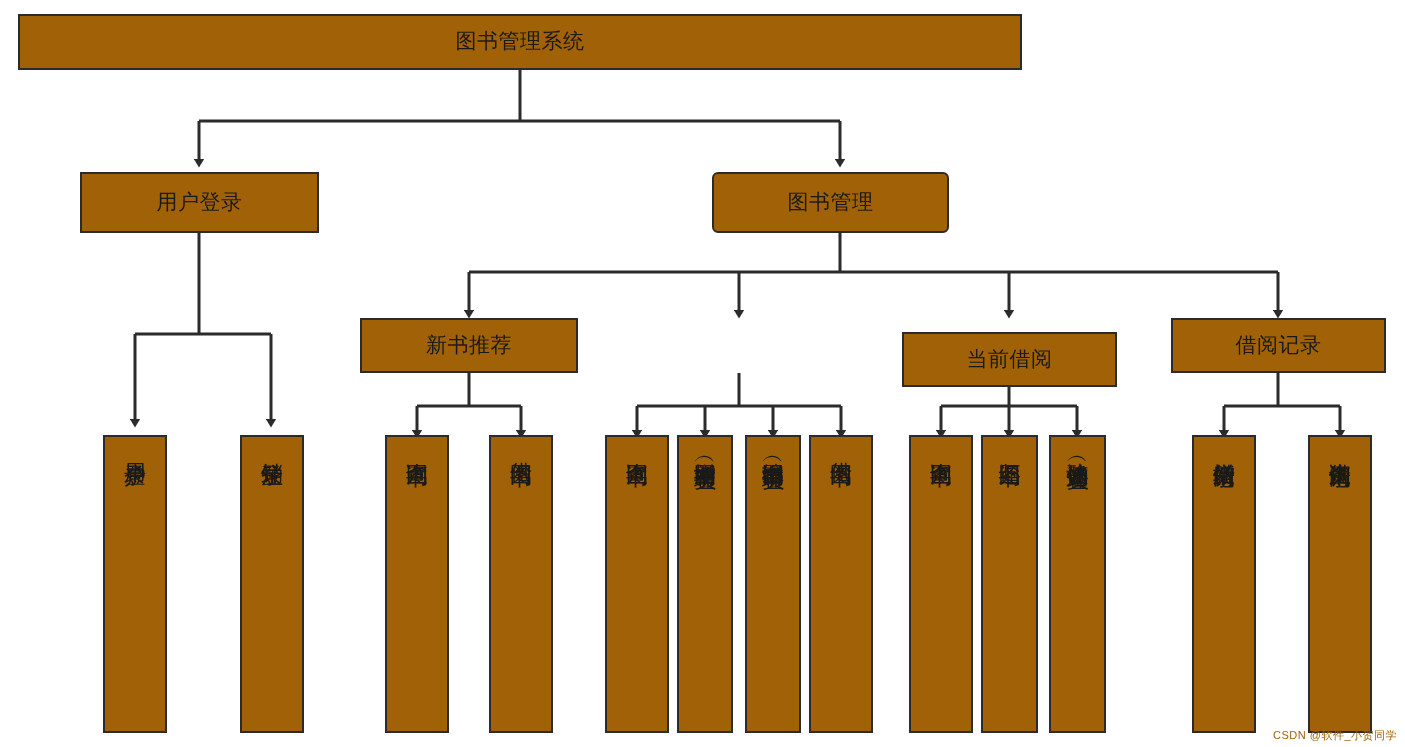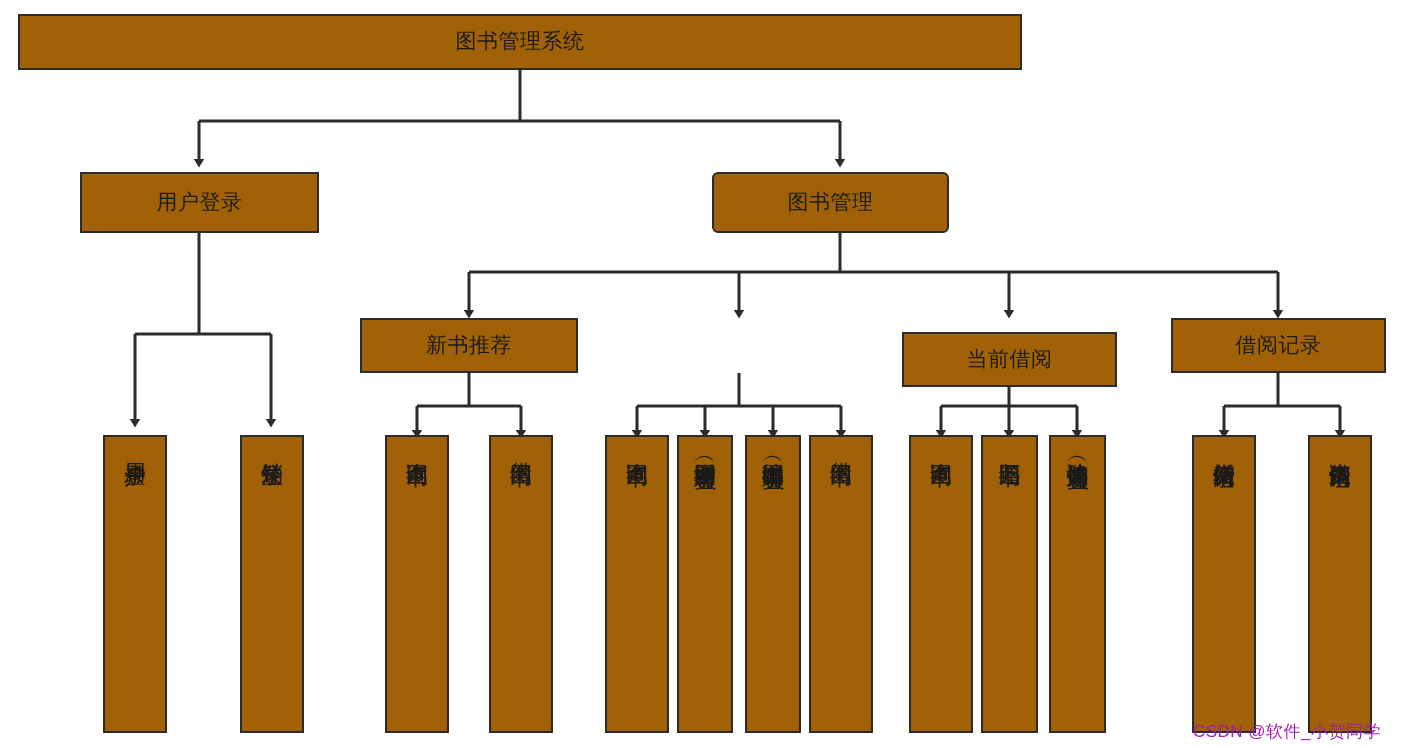--- a/index.html
+++ b/index.html
@@ -52,24 +52,24 @@
     font-size: 22px;
     line-height: 1.28;
     letter-spacing: 1px;
     white-space: nowrap;
     display: block;
     margin: 0 auto;
   }
   .level1 { font-size: 22px; }
   .watermark {
     position: absolute;
-    right: 24px;
+    right: 8px;
     bottom: 4px;
-    font-size: 17px;
-    color: #a21caf;
+    font-size: 11px;
+    color: #a16207;
     letter-spacing: 0.5px;
     white-space: nowrap;
     pointer-events: none;
   }
 </style>
 </head>
 <body>
 
 <div id="canvas">
 

